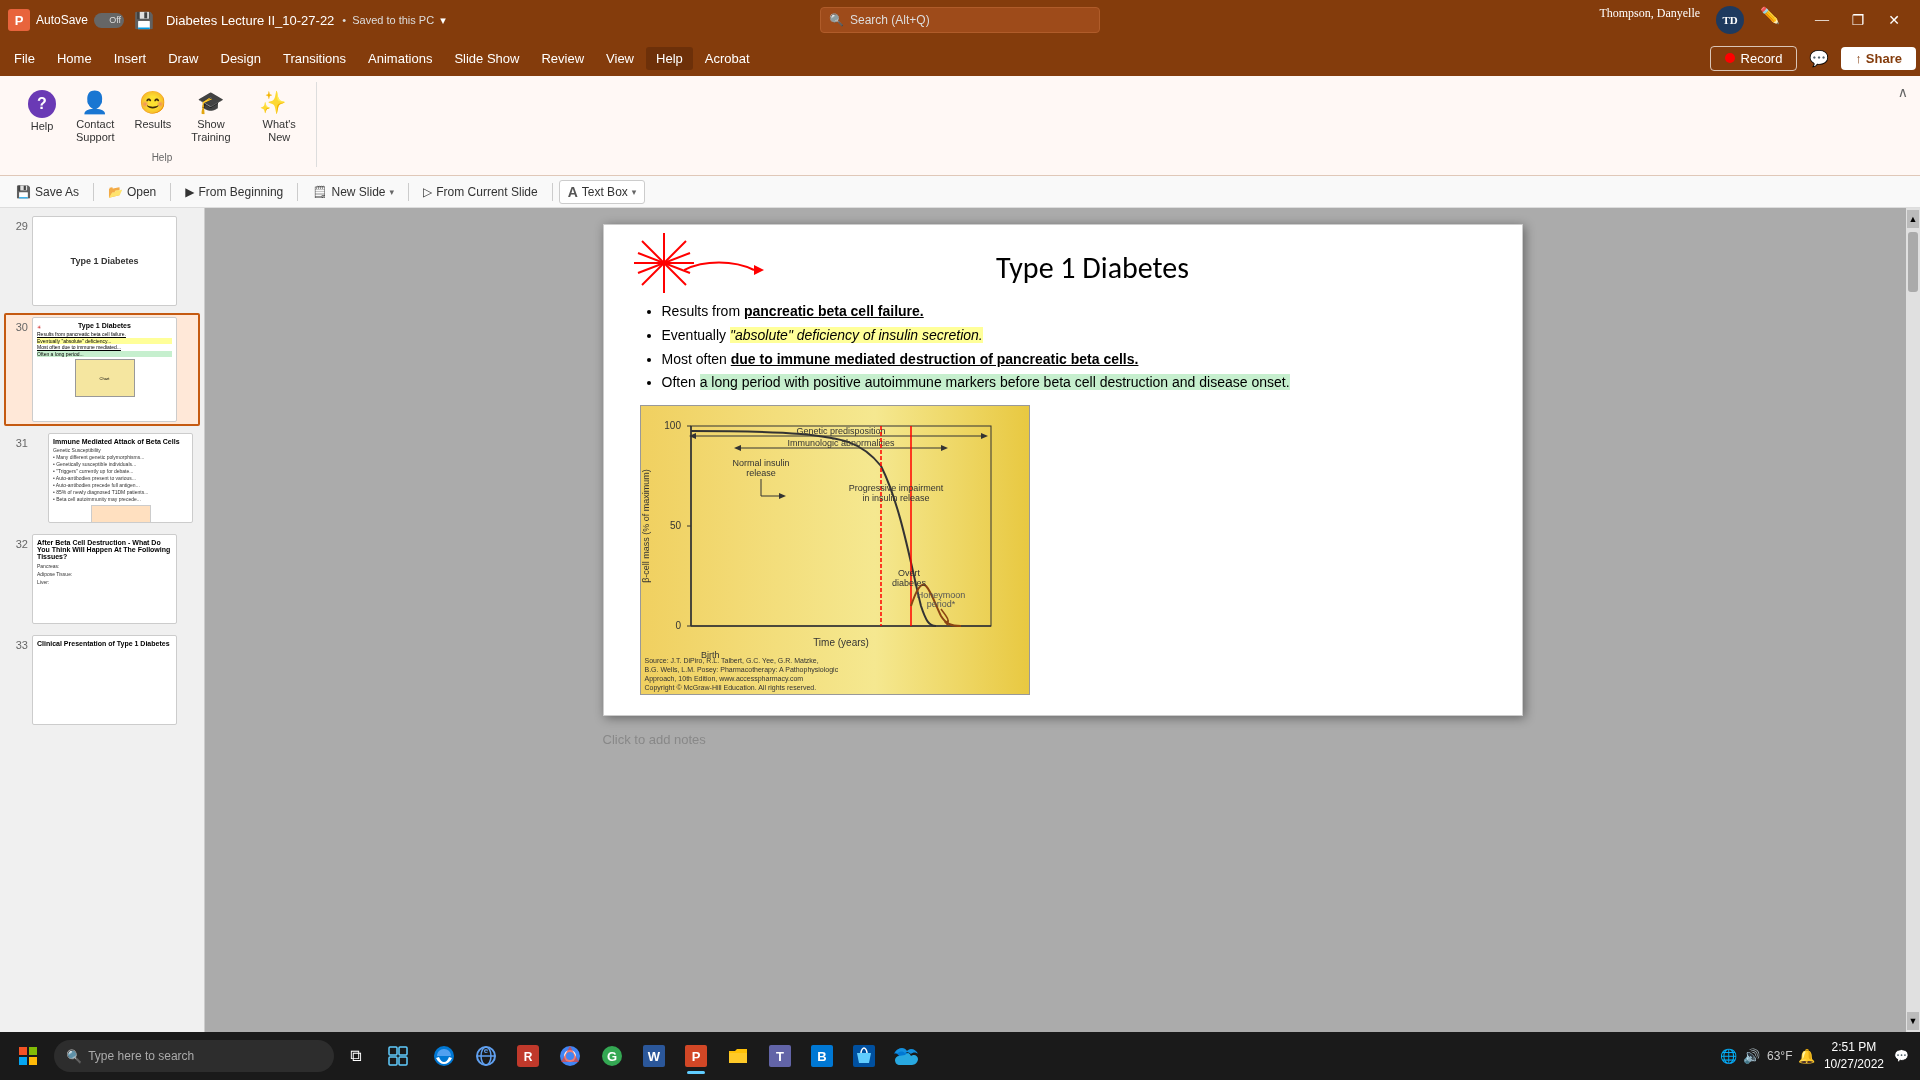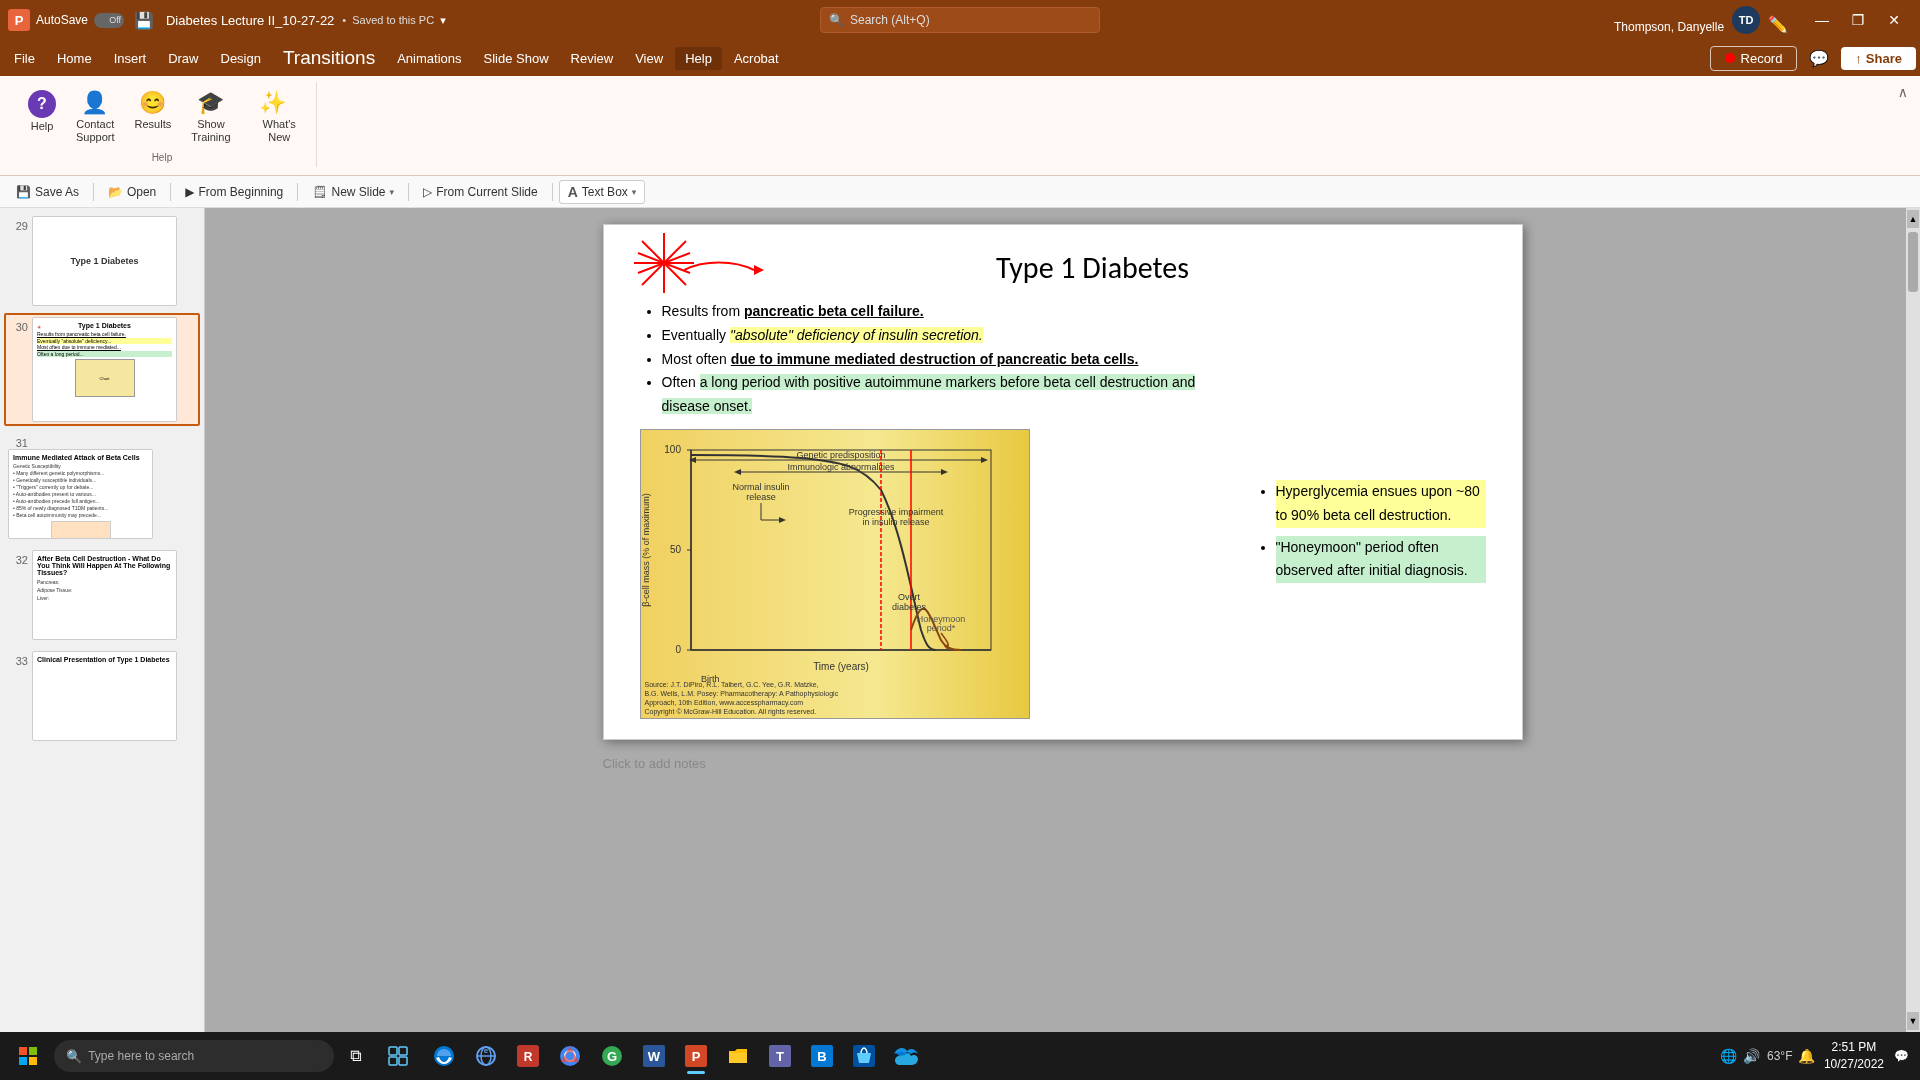--- a/index.html
+++ b/index.html
@@ -49,39 +49,39 @@
     <span style="font-size:16px;cursor:pointer;margin:0 4px;">💾</span>
     <span style="font-size:13px;margin:4px 2px;">Diabetes Lecture II_10-27-22</span>
     <span style="font-size:11px;color:#ddd;">•</span>
     <span style="font-size:11px;color:#ddd;">Saved to this PC</span>
     <span style="font-size:11px;cursor:pointer;">▾</span>
   </div>
   <div style="position:absolute;left:50%;transform:translateX(-50%);background:#9e4b1a;border:1px solid #b05c2a;border-radius:4px;width:280px;height:26px;display:flex;align-items:center;padding:0 8px;color:#eee;font-size:12px;gap:6px;cursor:text;">
     <span>🔍</span>
     <span style="color:#ddd;font-size:12px;">Search (Alt+Q)</span>
   </div>
-  <div style="margin-left:auto;display:flex;align-items:flex-end;gap:8px;">
+  <div style="margin-left:auto;display:flex;align-items:flex-start;gap:16px;font-family:Liberation Serif, serif;">
     <span style="font-size:12px;">Thompson, Danyelle</span>
     <div style="width:28px;height:28px;border-radius:50%;background:#1E3A5F;display:flex;align-items:center;justify-content:center;font-size:11px;font-weight:bold;cursor:pointer;">TD</div>
     <span style="font-size:16px;cursor:pointer;">✏️</span>
     <div style="display:flex;gap:0;margin-left:8px;">
       <div style="width:36px;height:28px;display:flex;align-items:center;justify-content:center;cursor:pointer;font-size:14px;">—</div>
       <div style="width:36px;height:28px;display:flex;align-items:center;justify-content:center;cursor:pointer;font-size:14px;">❐</div>
       <div style="width:36px;height:28px;display:flex;align-items:center;justify-content:center;cursor:pointer;font-size:14px;">✕</div>
     </div>
   </div>
 </div>
 
 <div id="menubar">
   <div style="padding:4px 10px;font-size:13px;border-radius:3px;cursor:pointer;color:white;">File</div>
   <div style="padding:4px 10px;font-size:13px;border-radius:3px;cursor:pointer;color:white;">Home</div>
   <div style="padding:4px 10px;font-size:13px;border-radius:3px;cursor:pointer;color:white;">Insert</div>
   <div style="padding:4px 10px;font-size:13px;border-radius:3px;cursor:pointer;color:white;">Draw</div>
   <div style="padding:4px 10px;font-size:13px;border-radius:3px;cursor:pointer;color:white;">Design</div>
-  <div style="padding:4px 10px;font-size:19px;border-radius:3px;cursor:pointer;color:white;">Transitions</div>
+  <div style="padding:4px 10px;font-size:13px;border-radius:3px;cursor:pointer;color:white;">Transitions</div>
   <div style="padding:4px 10px;font-size:13px;border-radius:3px;cursor:pointer;color:white;">Animations</div>
   <div style="padding:4px 10px;font-size:13px;border-radius:3px;cursor:pointer;color:white;">Slide Show</div>
   <div style="padding:4px 10px;font-size:13px;border-radius:3px;cursor:pointer;color:white;">Review</div>
   <div style="padding:4px 10px;font-size:13px;border-radius:3px;cursor:pointer;color:white;">View</div>
   <div style="padding:4px 10px;font-size:13px;border-radius:3px;cursor:pointer;color:white;background:#6d3009;">Help</div>
   <div style="padding:4px 10px;font-size:13px;border-radius:3px;cursor:pointer;color:white;">Acrobat</div>
   <div style="margin-left:auto;display:flex;align-items:center;gap:4px;">
     <div style="background:transparent;border:1px solid rgba(255,255,255,0.7);border-radius:4px;color:white;padding:4px 14px;font-size:13px;cursor:pointer;display:flex;align-items:center;gap:6px;">
       <span style="width:10px;height:10px;background:red;border-radius:50%;display:inline-block;"></span>
       <span>Record</span>
@@ -176,21 +176,21 @@
         <div style="font-size:5px;line-height:1.3;">
           <div style="text-decoration:underline;">Results from pancreatic beta cell failure.</div>
           <div style="background:#ffff99;">Eventually "absolute" deficiency...</div>
           <div style="text-decoration:underline;">Most often due to immune mediated...</div>
           <div style="background:#c6efce;">Often a long period...</div>
         </div>
         <div style="width:60px;height:38px;background:#f5e6a0;margin:2px auto;border:1px solid #999;font-size:4px;display:flex;align-items:center;justify-content:center;">Chart</div>
       </div>
     </div>
 
-    <div style="border:2px solid transparent;border-radius:2px;cursor:pointer;padding:2px;display:flex;gap:0;align-items:flex-start;flex-direction:column;">
+    <div style="border:2px solid transparent;border-radius:2px;cursor:pointer;padding:2px;display:flex;gap:20px;align-items:flex-start;">
       <span style="font-size:11px;color:#666;min-width:20px;text-align:right;margin-top:4px;">31</span>
       <div style="width:145px;height:90px;background:white;border:1px solid #ccc;border-radius:2px;overflow:hidden;padding:4px;">
         <div style="font-size:7px;font-weight:bold;margin-bottom:2px;">Immune Mediated Attack of Beta Cells</div>
         <div style="font-size:5px;line-height:1.4;color:#333;">
           <div>Genetic Susceptibility</div>
           <div>• Many different genetic polymorphisms...</div>
           <div>• Genetically susceptible individuals...</div>
           <div>• "Triggers" currently up for debate...</div>
           <div>• Auto-antibodies present to various...</div>
           <div>• Auto-antibodies precede full antigen...</div>
@@ -335,30 +335,20 @@
 
             <div style="position:absolute;bottom:2px;left:4px;font-size:7px;color:#333;line-height:1.3;">
               Source: J.T. DiPiro, R.L. Talbert, G.C. Yee, G.R. Matzke,<br>
               B.G. Wells, L.M. Posey: Pharmacotherapy: A Pathophysiologic<br>
               Approach, 10th Edition, www.accesspharmacy.com<br>
               Copyright © McGraw-Hill Education. All rights reserved.
             </div>
           </div>
         </div>
 
-        <div style="width:230px;margin-top:180px;font-size:14px;line-height:1.7;">
-          <ul style="list-style:disc;padding-left:20px;">
-            <li style="background:#ffff99;margin-bottom:8px;">
-              Hyperglycemia ensues upon ~80 to 90% beta cell destruction.
-            </li>
-            <li style="background:#c6efce;">
-              "Honeymoon" period often observed after initial diagnosis.
-            </li>
-          </ul>
-        </div>
       </div>
     </div>
 
     <div id="notes-area" style="width:920px;padding:8px 0;color:#888;font-size:13px;cursor:text;margin-top:8px;">
       <span>Click to add notes</span>
     </div>
 
     <div style="position:absolute;right:0;top:0;width:14px;height:100%;background:#e0e0e0;display:flex;flex-direction:column;align-items:center;">
       <div style="width:12px;height:18px;background:#bbb;display:flex;align-items:center;justify-content:center;cursor:pointer;font-size:9px;margin-top:2px;">▲</div>
       <div style="width:10px;height:60px;background:#aaa;border-radius:3px;margin-top:4px;cursor:pointer;"></div>

